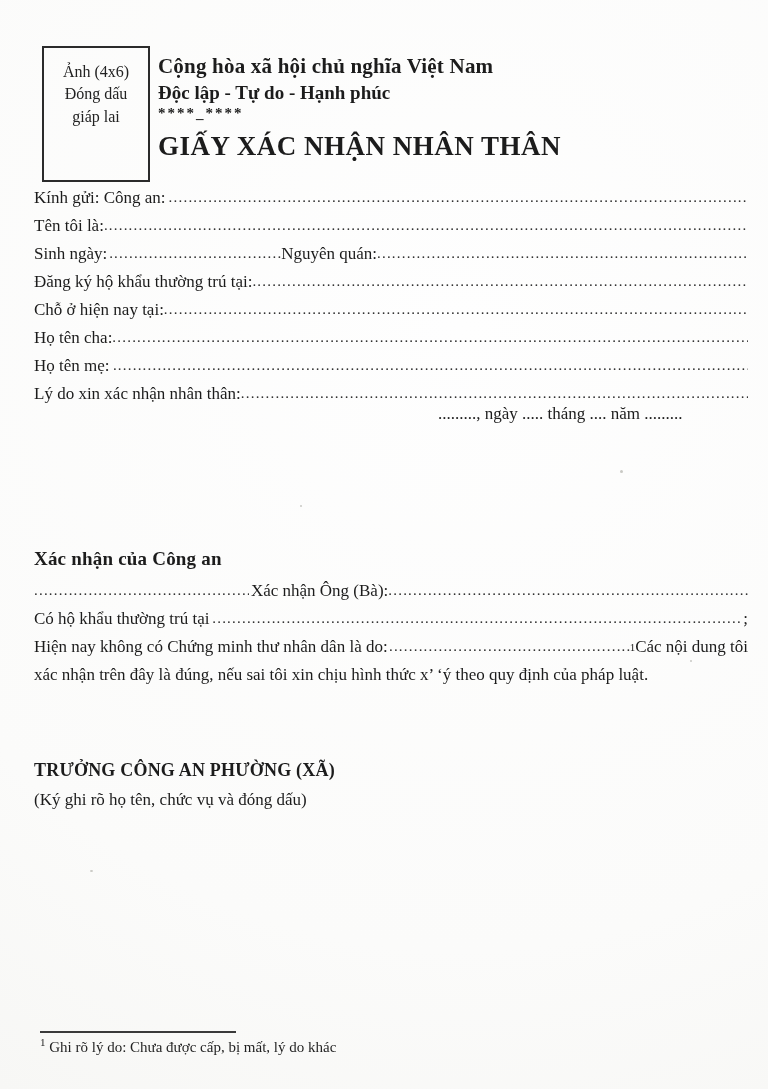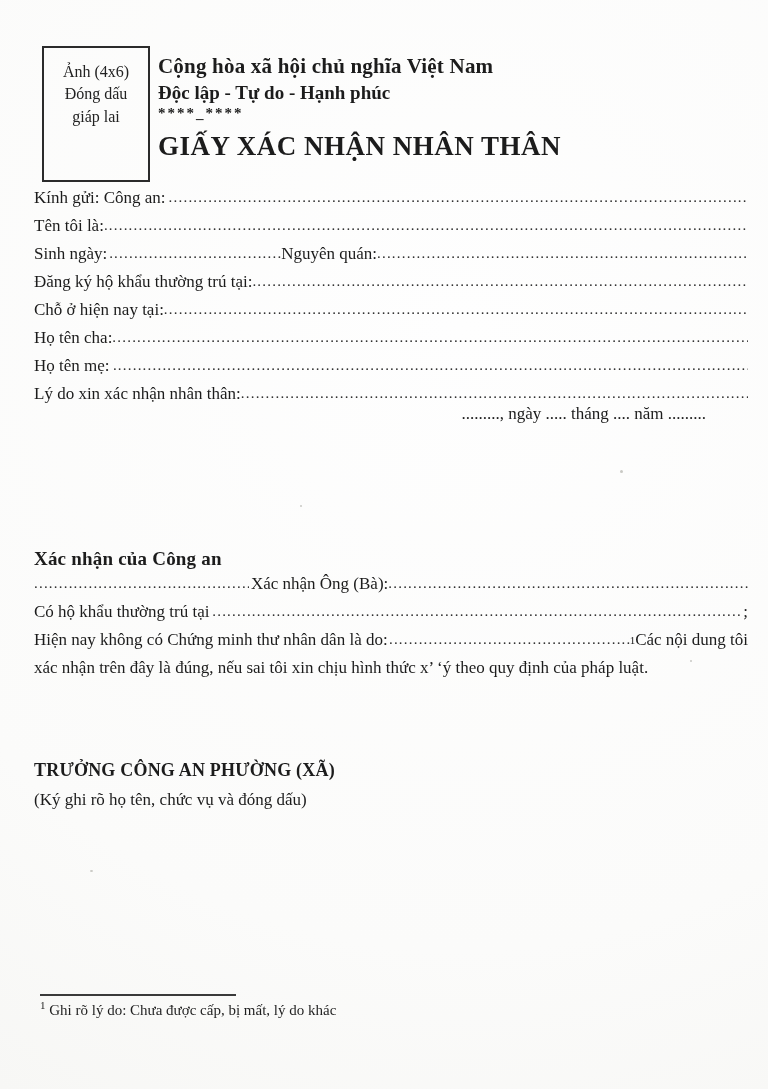--- a/index.html
+++ b/index.html
@@ -30,38 +30,38 @@
   .form-block { position:absolute; left:34px; top:184px; width:714px; }
   .frow { display:flex; align-items:center; height:28px; font-size:17px; white-space:nowrap; }
   .frow .lbl { flex:0 0 auto; }
   .dots { flex:1 1 auto; overflow:hidden; white-space:nowrap; font-size:15px; letter-spacing:1.2px; color:#2e2e2e; position:relative; top:-1px; }
   .dots::before { content:"...................................................................................................................................................................................................................................."; }
   .dots.fix172 { flex:0 0 172px; }
   .dots.fix215 { flex:0 0 215px; }
   .gap6 { display:inline-block; width:6px; }
 
   
-  .sig-block { position:absolute; right:62px; top:404px; width:268px; text-align:right; }
+  .sig-block { position:absolute; right:62px; top:404px; width:268px; text-align:left; }
   .date-line { font-size:17px; }
   .signer { font-size:17.5px; font-weight:bold; margin-top:7px; letter-spacing:.2px; }
 
   
   .confirm-block { position:absolute; left:34px; top:548px; width:714px; }
-  .sec-title { font-size:19px; font-weight:bold; margin-bottom:0; letter-spacing:.2px; }
+  .sec-title { font-size:19px; font-weight:bold; margin-bottom:7px; letter-spacing:.2px; }
   .tail { flex:0 0 auto; }
   sup { font-size:11px; line-height:0; }
   .para { font-size:17px; height:28px; line-height:28px; white-space:nowrap; }
 
   
   .officer-block { position:absolute; left:34px; top:760px; width:600px; }
   .officer-title { font-size:18px; font-weight:bold; letter-spacing:.2px; }
   .officer-note { font-size:17px; margin-top:9px; }
 
   
-  .footnote { position:absolute; left:40px; top:994px; width:700px; }
+  .footnote { position:absolute; left:40px; top:1031px; width:700px; }
   .footnote-rule { width:196px; border-top:2px solid #3a3a3a; margin-bottom:6px; }
   .footnote-text { font-size:15px; color:#1f1f1f; }
 
   
   .speck { position:absolute; background:#c9c9c4; border-radius:50%; }
 </style>
 </head>
 <body>
 
 <div class="paper">

